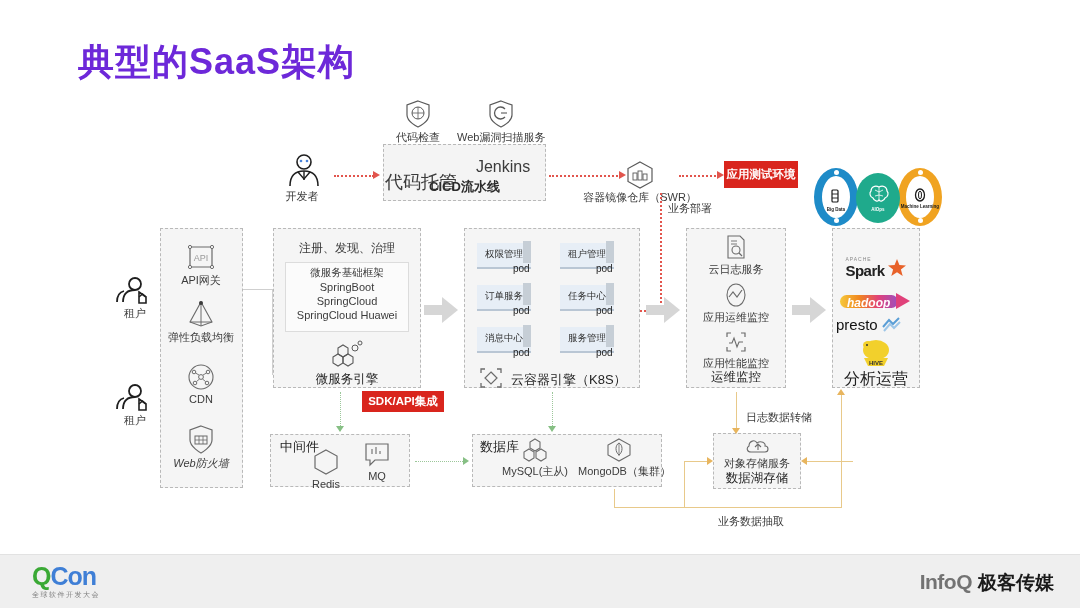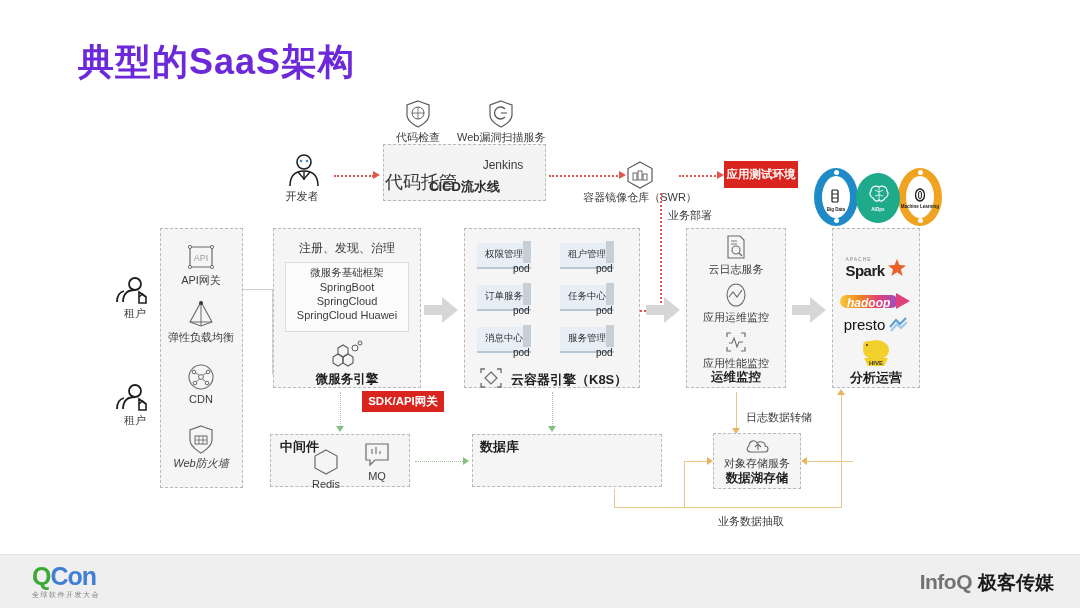--- a/index.html
+++ b/index.html
@@ -21,21 +21,21 @@
   .dash-panel{
     position:absolute;border:1px dashed #b9b9b9;background:#f5f5f5;
     box-sizing:border-box;
   }
   .solid-panel{
     position:absolute;border:1px solid #dcdcdc;background:#fafafa;
     box-sizing:border-box;
   }
   .lbl{position:absolute;color:#3b3b3b;white-space:nowrap;}
   .ctext{position:absolute;text-align:center;color:#3b3b3b;white-space:nowrap;}
-  .bold{font-weight:bold;}
+  .bold{font-weight:normal;}
   .icon-svg{display:block;}
   .node{position:absolute;text-align:center;}
   .node .cap{font-size:11px;color:#3c3c3c;margin-top:2px;white-space:nowrap;}
 
   
   .line{position:absolute;background:transparent;}
   .hdots-red{border-top:2px dotted #e2554d;}
   .vdots-red{border-left:2px dotted #e2554d;}
   .hdots-grn{border-top:1px dotted #9cc79a;}
   .vdots-grn{border-left:1px dotted #9cc79a;}
@@ -138,21 +138,21 @@
         <path d="M13 1 L24 5 V15 C24 22 13 27 13 27 C13 27 2 22 2 15 V5 Z" fill="none" stroke="#5a5a5a" stroke-width="1.2"></path>
         <path d="M17 9 A6 6 0 1 0 17 17" fill="none" stroke="#5a5a5a" stroke-width="1.3"></path>
         <path d="M13 13 H19" stroke="#5a5a5a" stroke-width="1.1"></path>
       </svg>
     </span>
     <div class="cap">Web漏洞扫描服务</div>
   </div>
 
   <div class="dash-panel" id="cicd-box"></div>
   <div class="ctext" style="left:383px;top:170px;width:76px;font-size:18px;">代码托管</div>
-  <div class="ctext" style="left:465px;top:158px;width:76px;font-size:12px;text-align:center;">Jenkins</div>
+  <div class="ctext" style="left:465px;top:158px;width:76px;font-size:16px;text-align:center;">Jenkins</div>
   <div class="ctext" id="cicd-pipeline-label">CICD流水线</div>
 
   <div class="line hdots-red" style="left:334px;top:175px;width:40px;"></div>
   <div class="tri tri-r-red" style="left:373px;top:171px;"></div>
 
   <div class="line hdots-red" style="left:549px;top:175px;width:72px;"></div>
   <div class="tri tri-r-red" style="left:619px;top:171px;"></div>
 
   <div class="node" style="left:605px;top:160px;width:70px;">
     <span>
@@ -164,21 +164,21 @@
       </svg>
     </span>
   </div>
   <div class="ctext" style="left:580px;top:190px;width:120px;font-size:11px;">容器镜像仓库（SWR）</div>
 
   <div class="line hdots-red" style="left:679px;top:175px;width:40px;"></div>
   <div class="tri tri-r-red" style="left:717px;top:171px;"></div>
   <div class="redbox" style="left:724px;top:161px;width:74px;height:27px;">应用测试环境</div>
 
   <div class="line vdots-red" style="left:660px;top:193px;height:118px;"></div>
-  <div class="smalltxt" style="left:668px;top:208px;">业务部署</div>
+  <div class="smalltxt" style="left:668px;top:201px;">业务部署</div>
   <div class="line hdots-red" style="left:628px;top:310px;width:34px;"></div>
   <div class="tri tri-l-red" style="left:622px;top:306px;"></div>
 
   <div class="node" style="left:108px;top:276px;width:54px;">
     <span>
       <svg class="icon-svg" width="40" height="28" viewBox="0 0 40 28" style="margin:0 auto;">
         <circle cx="20" cy="8" r="6" fill="none" stroke="#1f1f1f" stroke-width="1.8"></circle>
         <path d="M8 26 C8 17 13 14 20 14" fill="none" stroke="#1f1f1f" stroke-width="1.8"></path>
         <path d="M2 26 C2 19 5 16 9 15" fill="none" stroke="#1f1f1f" stroke-width="1.8"></path>
         <path d="M24 16 L31 21 V27 H24 V16 Z" fill="none" stroke="#1f1f1f" stroke-width="1.6"></path>
@@ -271,21 +271,21 @@
         <path d="M8 8 l5-3 5 3 v6 l-5 3 -5-3 z" fill="none" stroke="#5a5a5a" stroke-width="1.1"></path>
         <path d="M3 17 l5-3 5 3 v6 l-5 3 -5-3 z" fill="none" stroke="#5a5a5a" stroke-width="1.1"></path>
         <path d="M13 17 l5-3 5 3 v6 l-5 3 -5-3 z" fill="none" stroke="#5a5a5a" stroke-width="1.1"></path>
         <circle cx="25" cy="8" r="3" fill="none" stroke="#5a5a5a" stroke-width="1"></circle>
         <circle cx="30" cy="3" r="2" fill="none" stroke="#5a5a5a" stroke-width="1"></circle>
       </svg>
     </span>
   </div>
   <div class="ctext bold" style="left:273px;top:371px;width:148px;font-size:12.5px;color:#1f1f1f;">微服务引擎</div>
 
-  <div class="redbox" style="left:362px;top:391px;width:82px;height:21px;">SDK/API网关</div>
+  <div class="redbox" style="left:362px;top:391px;width:82px;height:21px;">SDK/API集成</div>
 
   <div class="block-arrow" style="left:424px;top:297px;"></div>
 
   <div class="dash-panel" style="left:464px;top:228px;width:176px;height:160px;"></div>
 
   <div class="pod" style="left:477px;top:243px;">
     <div class="pbox"></div>
       <div class="pside"></div>
     <div class="ptxt">权限管理</div>
     <div class="plabel">pod</div>
@@ -414,40 +414,40 @@
     <div style="position:relative;width:72px;height:18px;">
       <div style="position:absolute;left:0;top:3px;width:58px;height:13px;border-radius:7px;
                   background:linear-gradient(90deg,#f6c93b,#f0861f,#e0417a,#9b4fc0);"></div>
       <div style="position:absolute;left:56px;top:1px;width:0;height:0;
                   border-left:14px solid #e0417a;border-top:8px solid transparent;border-bottom:8px solid transparent;"></div>
       <div style="position:absolute;left:7px;top:4px;" class="hadoop-txt">hadoop</div>
     </div>
   </div>
 
   <div class="logo-wrap" style="left:836px;top:316px;width:80px;">
-    <div style="display:flex;align-items:center;justify-content:center;">
+    <div style="display:flex;align-items:center;">
       <span class="presto-txt">presto</span>
       <svg class="icon-svg" width="20" height="16" viewBox="0 0 20 16" style="margin-left:3px;">
         <path d="M2 10 L8 3 L12 7 L18 1" fill="none" stroke="#5a9ed6" stroke-width="2"></path>
         <path d="M3 14 L9 7 L13 11 L19 5" fill="none" stroke="#9dc6e8" stroke-width="2"></path>
       </svg>
     </div>
   </div>
 
   <div class="logo-wrap" style="left:848px;top:338px;width:56px;">
     <svg class="icon-svg" width="44" height="30" viewBox="0 0 44 30" style="margin:0 auto;">
       <ellipse cx="22" cy="12" rx="13" ry="10" fill="#f2d02c"></ellipse>
       <ellipse cx="14" cy="7" rx="5" ry="4" fill="#f2d02c"></ellipse>
       <circle cx="13" cy="7" r="1" fill="#333"></circle>
       <path d="M10 20 L34 20 L30 28 L14 28 Z" fill="#f2d02c"></path>
       <text x="22" y="27" font-size="6" text-anchor="middle" fill="#333" font-family="Liberation Sans" font-weight="bold">HIVE</text>
     </svg>
   </div>
 
-  <div class="ctext bold" style="left:832px;top:369px;width:88px;font-size:13px;color:#1f1f1f;">分析运营</div>
+  <div class="ctext bold" style="left:832px;top:369px;width:88px;font-size:16px;color:#1f1f1f;">分析运营</div>
 
   <div class="dash-panel" style="left:270px;top:434px;width:140px;height:53px;"></div>
   <div class="lbl bold" style="left:280px;top:440px;font-size:13px;width:14px;line-height:1.15;color:#1f1f1f;">中间件</div>
   <div class="node" style="left:302px;top:448px;width:48px;">
     <span>
       <svg class="icon-svg" width="28" height="28" viewBox="0 0 28 28" style="margin:0 auto;">
         <path d="M14 2 L25 8 V20 L14 26 L3 20 V8 Z" fill="none" stroke="#6b6b6b" stroke-width="1.2"></path>
       </svg>
     </span>
     <div class="cap">Redis</div>
@@ -457,20 +457,40 @@
       <svg class="icon-svg" width="28" height="28" viewBox="0 0 28 28" style="margin:0 auto;">
         <path d="M3 4 H25 V20 H12 L7 25 V20 H3 Z" fill="none" stroke="#6b6b6b" stroke-width="1.2"></path>
         <path d="M9 14 V9 M13 14 V7 M17 14 V11" stroke="#6b6b6b" stroke-width="1.1"></path>
       </svg>
     </span>
     <div class="cap">MQ</div>
   </div>
 
   <div class="dash-panel" style="left:472px;top:434px;width:190px;height:53px;"></div>
   <div class="lbl bold" style="left:480px;top:440px;font-size:13px;width:14px;line-height:1.15;color:#1f1f1f;">数据库</div>
+  <div class="node" style="left:499px;top:438px;width:72px;">
+    <span>
+      <svg class="icon-svg" width="30" height="24" viewBox="0 0 30 24" style="margin:0 auto;">
+        <path d="M15 1 l5 3 v6 l-5 3 -5-3 V4 z" fill="none" stroke="#6b6b6b" stroke-width="1.1"></path>
+        <path d="M9 11 l5 3 v6 l-5 3 -5-3 v-6 z" fill="none" stroke="#6b6b6b" stroke-width="1.1"></path>
+        <path d="M21 11 l5 3 v6 l-5 3 -5-3 v-6 z" fill="none" stroke="#6b6b6b" stroke-width="1.1"></path>
+      </svg>
+    </span>
+    <div class="cap">MySQL(主从)</div>
+  </div>
+  <div class="node" style="left:578px;top:438px;width:82px;">
+    <span>
+      <svg class="icon-svg" width="28" height="24" viewBox="0 0 28 24" style="margin:0 auto;">
+        <path d="M14 1 L25 7 V17 L14 23 L3 17 V7 Z" fill="none" stroke="#6b6b6b" stroke-width="1.1"></path>
+        <path d="M14 5 C18 7 18 14 14 17 C10 14 10 7 14 5 Z" fill="none" stroke="#6b6b6b" stroke-width="1"></path>
+        <path d="M14 5 V18" stroke="#6b6b6b" stroke-width="0.8"></path>
+      </svg>
+    </span>
+    <div class="cap">MongoDB（集群）</div>
+  </div>
 
   <div class="line hdots-grn" style="left:415px;top:461px;width:48px;"></div>
   <div class="tri tri-r-grn" style="left:463px;top:457px;"></div>
 
   <div class="line vdots-grn" style="left:340px;top:392px;height:34px;"></div>
   <div class="tri tri-d-grn" style="left:336px;top:426px;"></div>
   <div class="line vdots-grn" style="left:552px;top:392px;height:34px;"></div>
   <div class="tri tri-d-grn" style="left:548px;top:426px;"></div>
 
   <div class="dash-panel" style="left:713px;top:433px;width:88px;height:56px;"></div>

